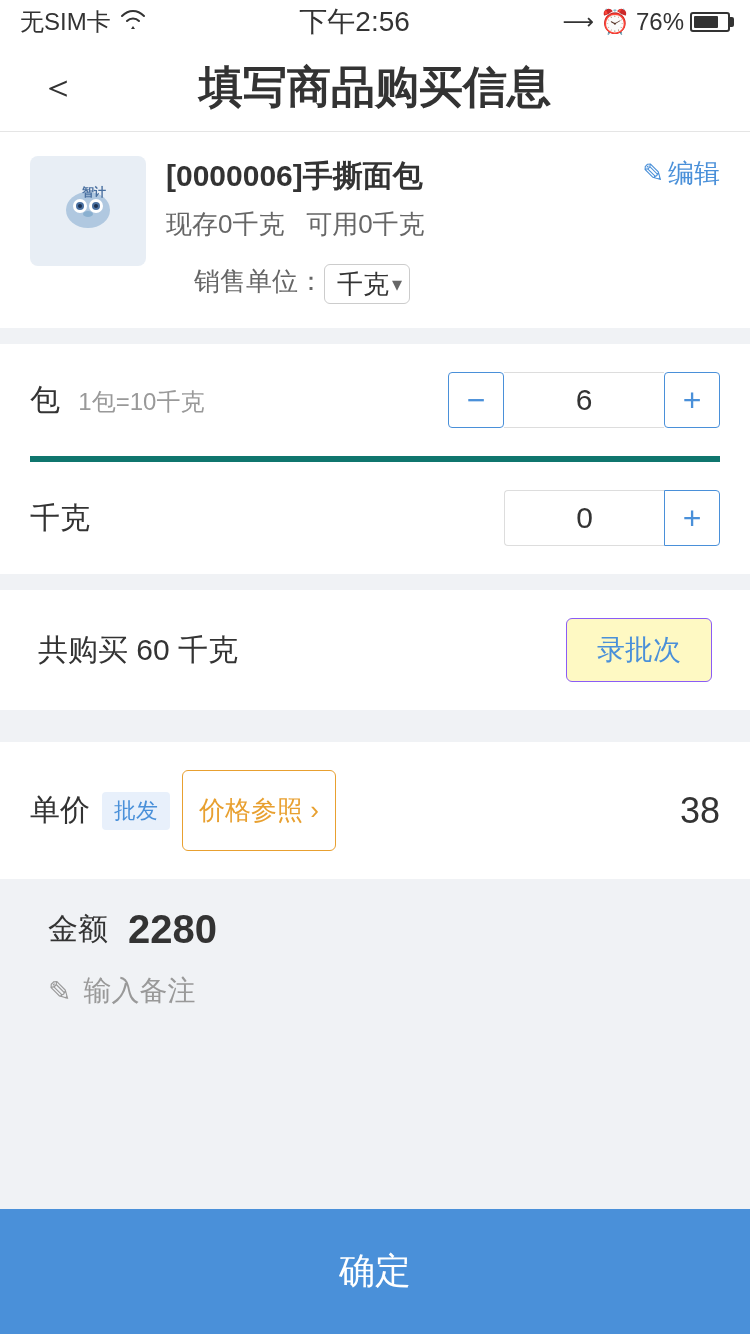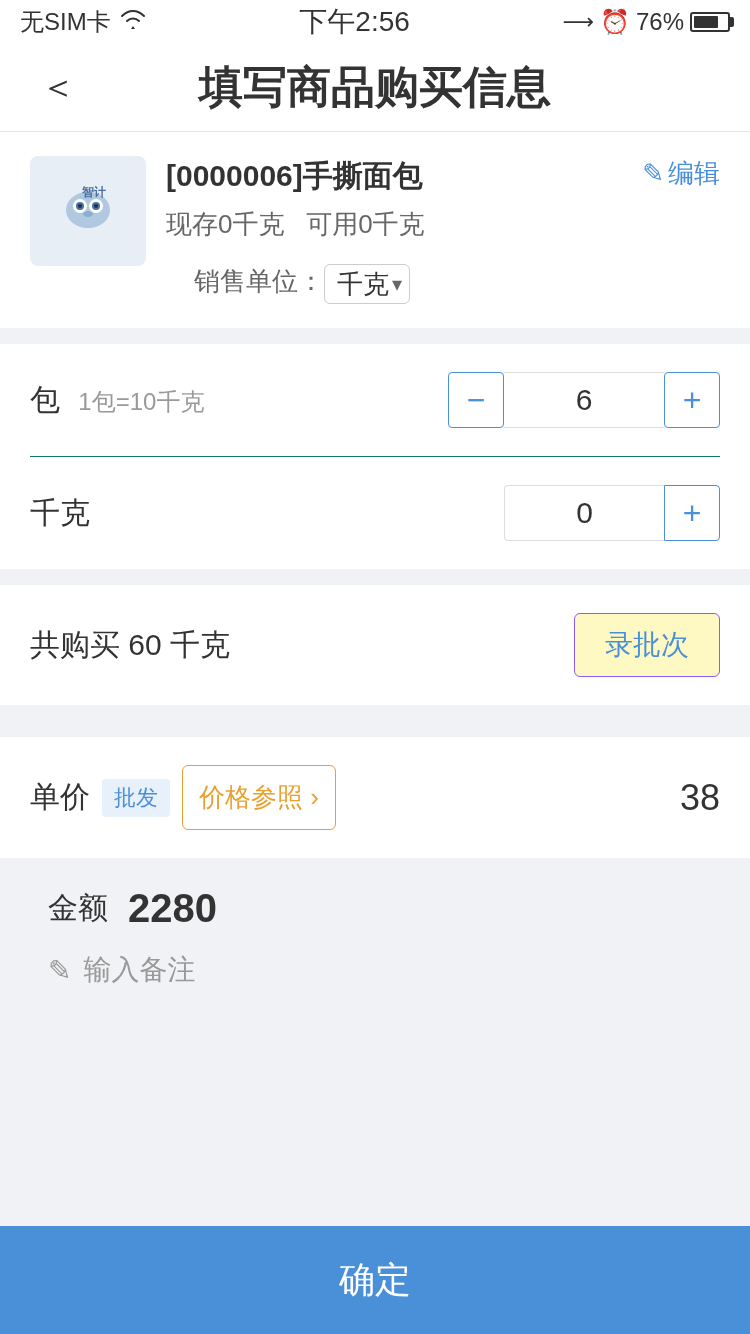--- a/index.html
+++ b/index.html
@@ -129,21 +129,21 @@
     
     .quantity-section {
       background: #fff;
       padding: 0 30px;
       margin-bottom: 0;
     }
     .quantity-row {
       display: flex;
       align-items: center;
       padding: 28px 0;
-      border-bottom: 1px solid #0f766e;
+      border-bottom: 6px solid #0f766e;
     }
     .quantity-label {
       flex: 1;
       font-size: 30px;
       color: #333;
     }
     .quantity-hint { font-size: 24px; color: #999; margin-left: 10px; }
     .quantity-controls {
       display: flex;
       align-items: center;
@@ -173,21 +173,21 @@
       color: #333;
       background: #fff;
     }
     .qty-input-no-left {
       border-left: 1px solid #ddd;
     }
 
     
     .total-section {
       background: #fff;
-      padding: 28px 30px;
+      padding: 28px 38px;
       display: flex;
       align-items: center;
       justify-content: space-between;
       margin-bottom: 16px;
     }
     .total-text { font-size: 30px; color: #333; }
     .batch-btn {
       border: 1px solid #8b5cf6;
       color: #4a90d9;
       background: #fef9c3;
@@ -219,21 +219,21 @@
       background: #e8f0fb;
       color: #4a90d9;
       font-size: 22px;
       padding: 4px 12px;
       border-radius: 4px;
     }
     .price-ref-btn {
       border: 1px solid #e8a030;
       color: #e8a030;
       background: #fff;
-      padding: 14px 16px;
+      padding: 22px 16px;
       border-radius: 6px;
       font-size: 26px;
       display: flex;
       align-items: center;
       gap: 4px;
       cursor: pointer;
     }
     .price-value { font-size: 36px; color: #333; font-weight: 500; }
 
     
@@ -258,21 +258,21 @@
       font-size: 28px;
     }
     .pencil-icon { font-size: 28px; color: #999; }
 
     
     .bottom-bar {
       position: fixed;
       bottom: 0;
       left: 0;
       width: 750px;
-      height: 108px;
+      height: 125px;
       background: #4a90d9;
       display: flex;
       align-items: center;
       justify-content: center;
       cursor: pointer;
     }
     .confirm-btn-text {
       font-size: 36px;
       color: #fff;
       font-weight: 500;

